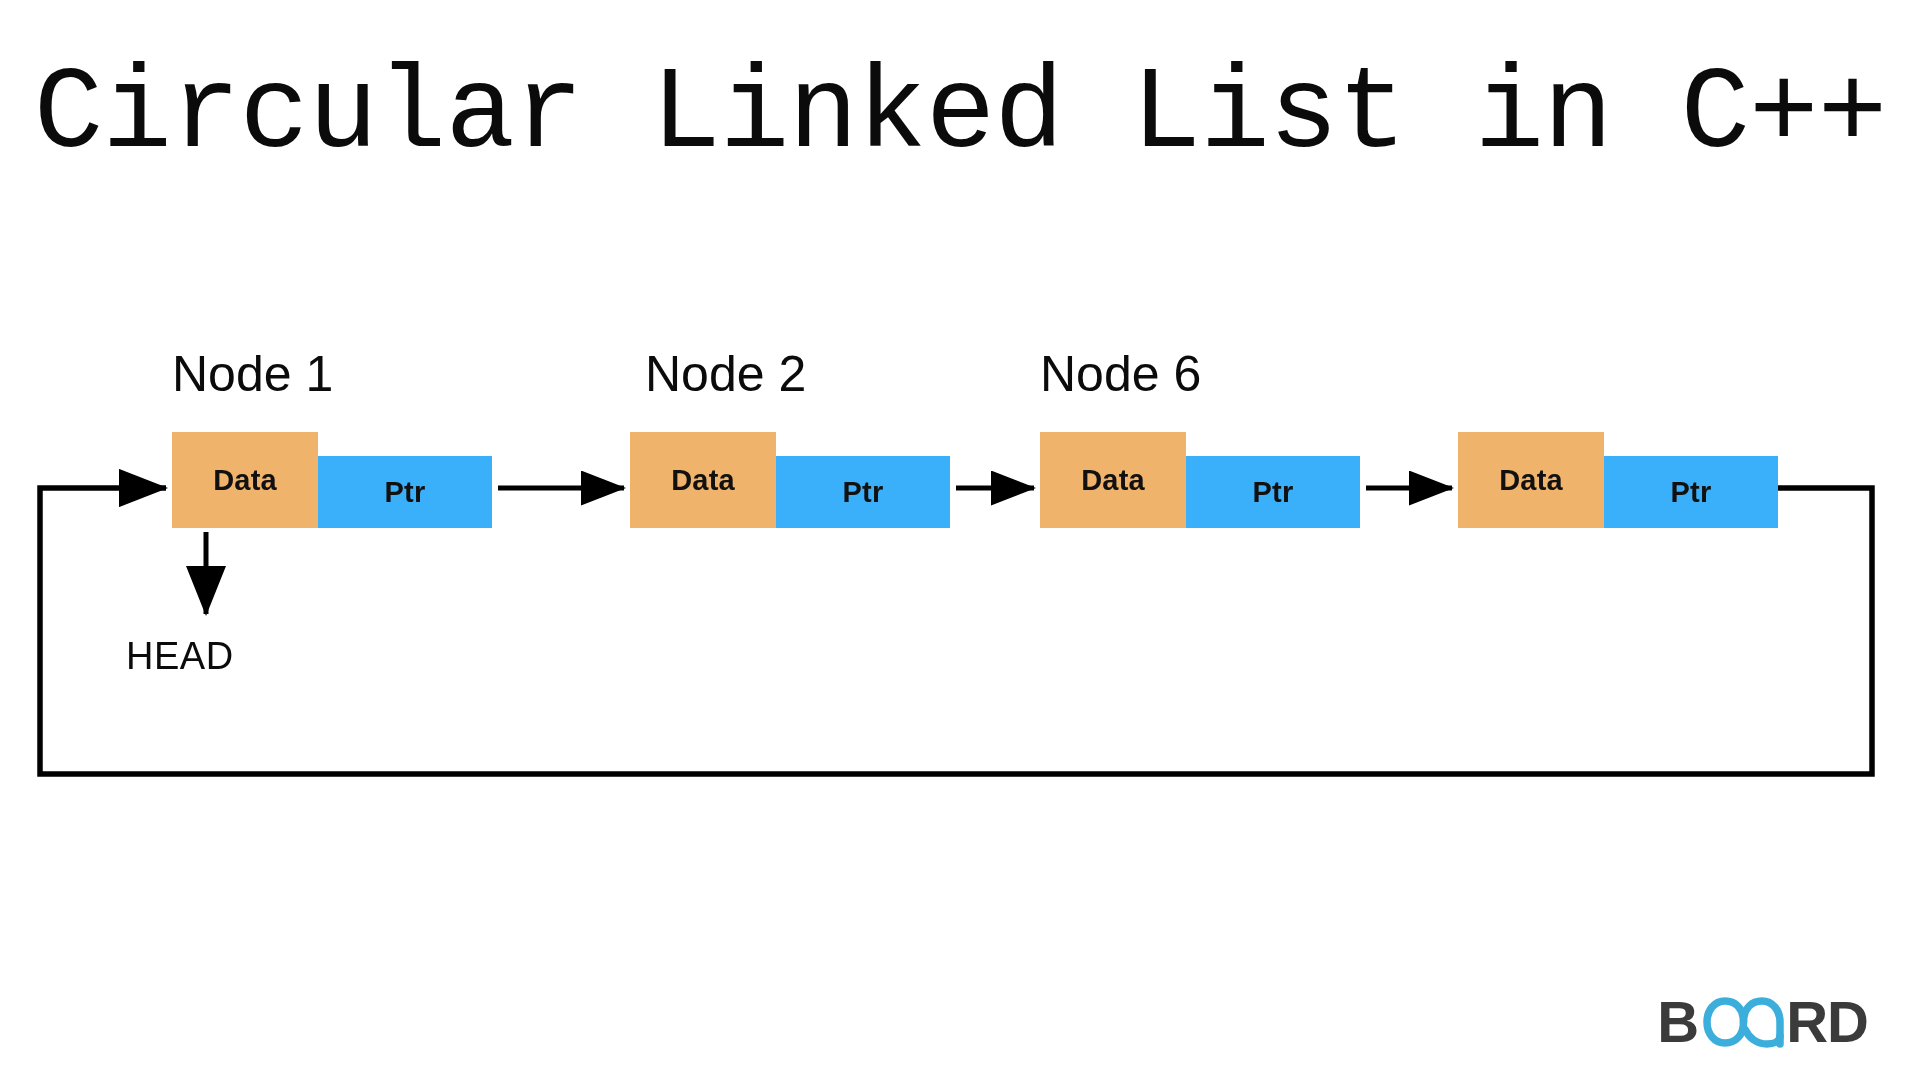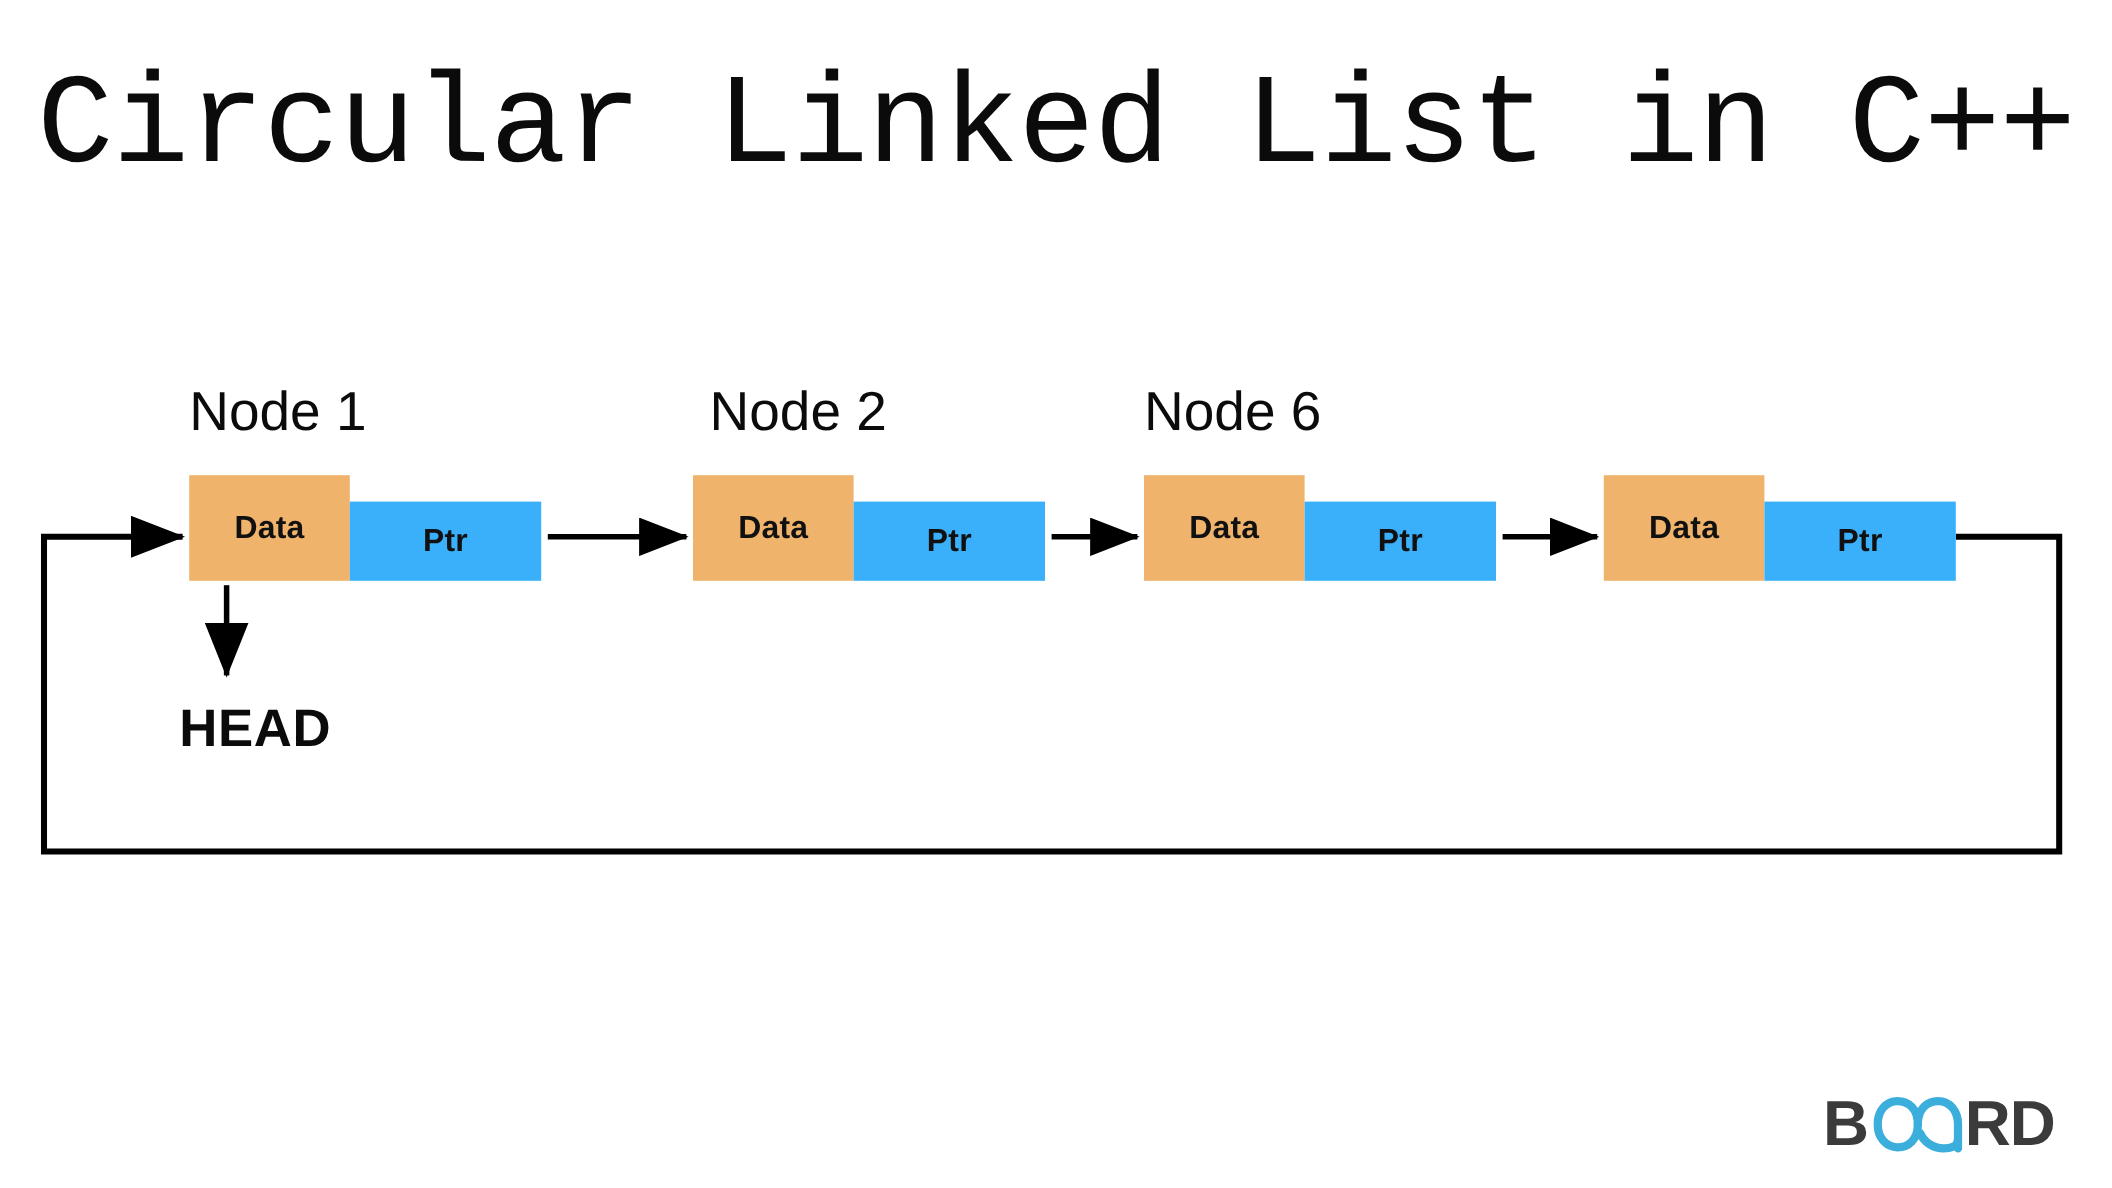--- a/index.html
+++ b/index.html
@@ -97,26 +97,25 @@
   #node-label-2 { left: 645px; width: 320px; }
   #node-label-3 { left: 1040px; width: 320px; }
   #node-label-4 { left: 1458px; width: 320px; }
 
   
   #head-label {
     position: absolute;
     top: 635px;
     left: 126px;
     font-family: "Liberation Sans", sans-serif;
-    font-weight: bold;
-    font-size: 48px;
+    font-weight: normal;
+    font-size: 38px;
     letter-spacing: 0.5px;
     color: #0b0b0b;
     white-space: nowrap;
-    margin-left: 37px;
   }
 
   
   #brand-logo {
     position: absolute;
     right: 52px;
     bottom: 26px;
     display: flex;
     flex-direction: row;
     align-items: center;

